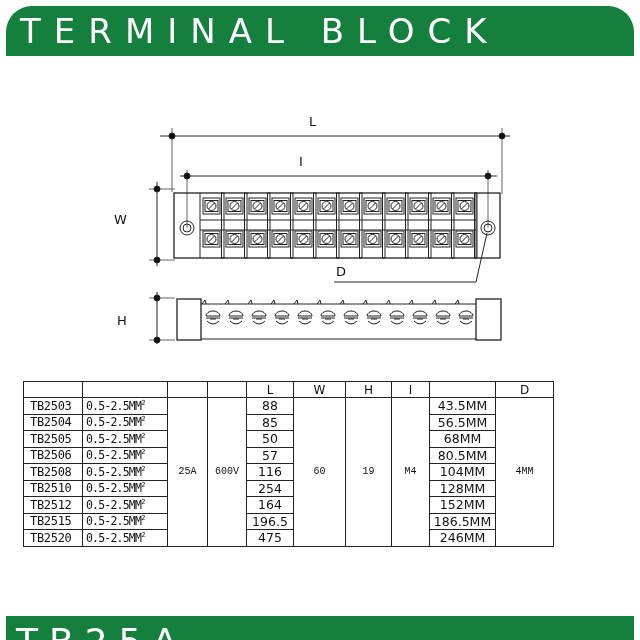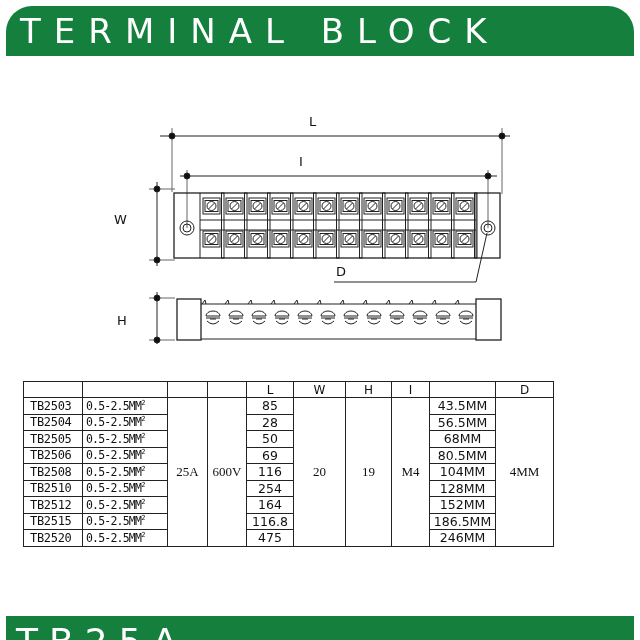--- a/index.html
+++ b/index.html
@@ -23,21 +23,21 @@
   .spec-table td, .spec-table th {
     border: 1px solid #222; padding: 0; text-align: center; vertical-align: middle;
     font-weight: normal; color: #111; overflow: hidden; white-space: nowrap;
   }
   .spec-table th { height: 16px; font-size: 12px; font-family: "DejaVu Sans", sans-serif; }
   .spec-table td { height: 16.5px; }
   .c-model { font-family: "DejaVu Sans Mono", monospace; font-size: 12px; text-align: left !important; padding-left: 6px !important; letter-spacing: -0.3px; }
   .c-wire { font-family: "DejaVu Sans Mono", monospace; font-size: 11.5px; text-align: left !important; padding-left: 3px !important; letter-spacing: -0.8px; margin-left: 33px; }
   .c-wire sup { font-size: 7px; }
   .c-L, .c-I { font-size: 12.5px; font-family: "DejaVu Sans", sans-serif; line-height: 15px; }
-  .c-merged { font-size: 13px; font-family: Liberation Serif, serif; }
+  .c-merged { font-size: 10px; font-family: Liberation Mono, monospace; }
 </style>
 </head>
 <body>
 
 <div class="banner banner-top">
   <span>TERMINAL BLOCK</span>
 </div>
 
 <svg id="diagram" viewBox="0 0 640 370" xmlns="http://www.w3.org/2000/svg">
   <g stroke="#222" fill="none" stroke-width="1">
@@ -257,43 +257,43 @@
       <th></th>
       <th>D</th>
     </tr>
   </thead>
   <tbody id="spec-body">
       <tr>
         <td class="c-model">TB2503</td>
         <td class="c-wire"><span>0.5-2.5MM</span><sup>2</sup></td>
         <td class="c-merged" rowspan="9">25A</td>
         <td class="c-merged" rowspan="9">600V</td>
-        <td class="c-L">85</td>
-        <td class="c-merged" rowspan="9">20</td>
+        <td class="c-L">88</td>
+        <td class="c-merged" rowspan="9">60</td>
         <td class="c-merged" rowspan="9">19</td>
         <td class="c-merged" rowspan="9">M4</td>
         <td class="c-I">43.5MM</td>
         <td class="c-merged" rowspan="9">4MM</td>
       </tr>
       <tr>
         <td class="c-model">TB2504</td>
         <td class="c-wire"><span>0.5-2.5MM</span><sup>2</sup></td>
-        <td class="c-L">28</td>
+        <td class="c-L">85</td>
         <td class="c-I">56.5MM</td>
       </tr>
       <tr>
         <td class="c-model">TB2505</td>
         <td class="c-wire"><span>0.5-2.5MM</span><sup>2</sup></td>
         <td class="c-L">50</td>
         <td class="c-I">68MM</td>
       </tr>
       <tr>
         <td class="c-model">TB2506</td>
         <td class="c-wire"><span>0.5-2.5MM</span><sup>2</sup></td>
-        <td class="c-L">69</td>
+        <td class="c-L">57</td>
         <td class="c-I">80.5MM</td>
       </tr>
       <tr>
         <td class="c-model">TB2508</td>
         <td class="c-wire"><span>0.5-2.5MM</span><sup>2</sup></td>
         <td class="c-L">116</td>
         <td class="c-I">104MM</td>
       </tr>
       <tr>
         <td class="c-model">TB2510</td>
@@ -303,21 +303,21 @@
       </tr>
       <tr>
         <td class="c-model">TB2512</td>
         <td class="c-wire"><span>0.5-2.5MM</span><sup>2</sup></td>
         <td class="c-L">164</td>
         <td class="c-I">152MM</td>
       </tr>
       <tr>
         <td class="c-model">TB2515</td>
         <td class="c-wire"><span>0.5-2.5MM</span><sup>2</sup></td>
-        <td class="c-L">116.8</td>
+        <td class="c-L">196.5</td>
         <td class="c-I">186.5MM</td>
       </tr>
       <tr>
         <td class="c-model">TB2520</td>
         <td class="c-wire"><span>0.5-2.5MM</span><sup>2</sup></td>
         <td class="c-L">475</td>
         <td class="c-I">246MM</td>
       </tr>
     </tbody>
 </table>

